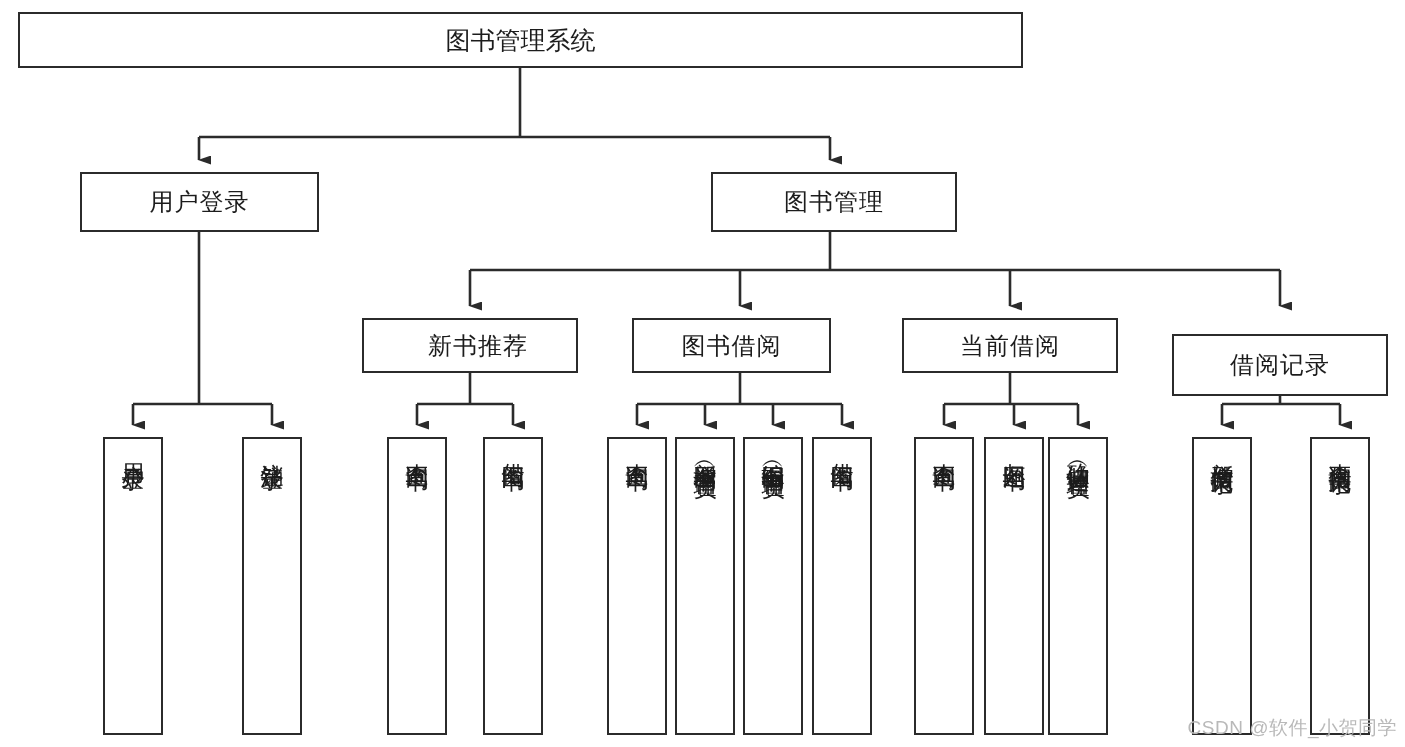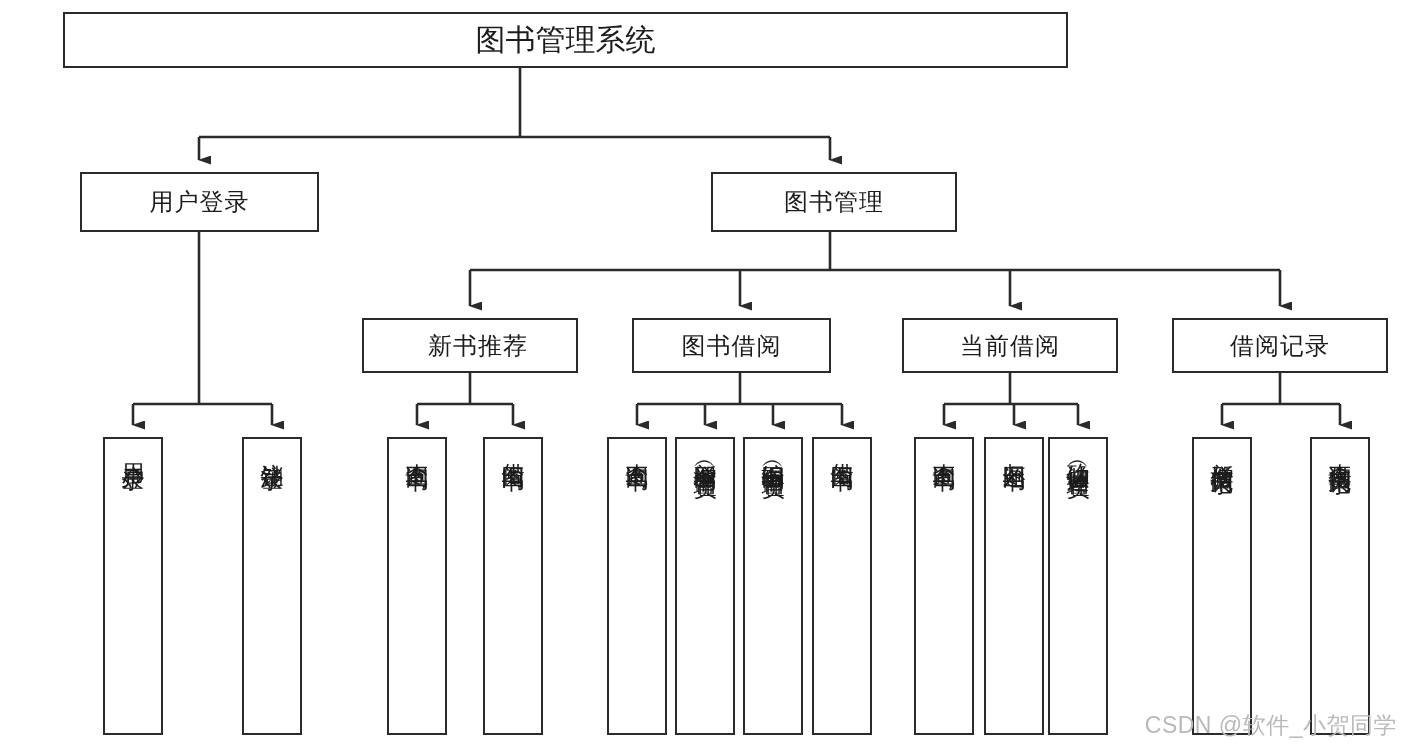--- a/index.html
+++ b/index.html
@@ -17,40 +17,40 @@
     background:#ffffff;
     display:flex;
     align-items:center;
     justify-content:center;
     color:#1c1c1c;
   }
   .node.h{
     font-size:24px;
     letter-spacing:1px;
   }
-  .node.root{font-size:30px;margin-left:45px;}
+  .node.root{font-size:25px;}
   .node.leaf{
     font-size:23px;
     padding:6px 2px;
     align-items:flex-start;
   }
   .vtext{
     writing-mode:vertical-rl;
     text-orientation:upright;
     -webkit-writing-mode:vertical-rl;
     line-height:1.08;
     letter-spacing:2px;
     white-space:nowrap;
     display:block;
   }
   .watermark{
     position:absolute;
     right:8px;
     bottom:6px;
-    font-size:23px;
+    font-size:19px;
     color:#b9b9b9;
     letter-spacing:0.5px;
     white-space:nowrap;
   }
 </style>
 </head>
 <body>
 
 <div id="stage">
 
@@ -117,21 +117,21 @@
 
   <div class="node h" style="left:362px;top:318px;width:216px;height:55px;padding-left:16px;">
     <span>新书推荐</span>
   </div>
   <div class="node h" style="left:632px;top:318px;width:199px;height:55px;">
     <span>图书借阅</span>
   </div>
   <div class="node h" style="left:902px;top:318px;width:216px;height:55px;">
     <span>当前借阅</span>
   </div>
-  <div class="node h" style="left:1172px;top:318px;width:216px;height:55px;">
+  <div class="node h" style="left:1172px;top:334px;width:216px;height:62px;">
     <span>借阅记录</span>
   </div>
 
   <div class="node leaf" style="left:103px;top:437px;width:60px;height:298px;">
     <span class="vtext">用户登录</span>
   </div>
   <div class="node leaf" style="left:242px;top:437px;width:60px;height:298px;">
     <span class="vtext">注销登录</span>
   </div>
 

